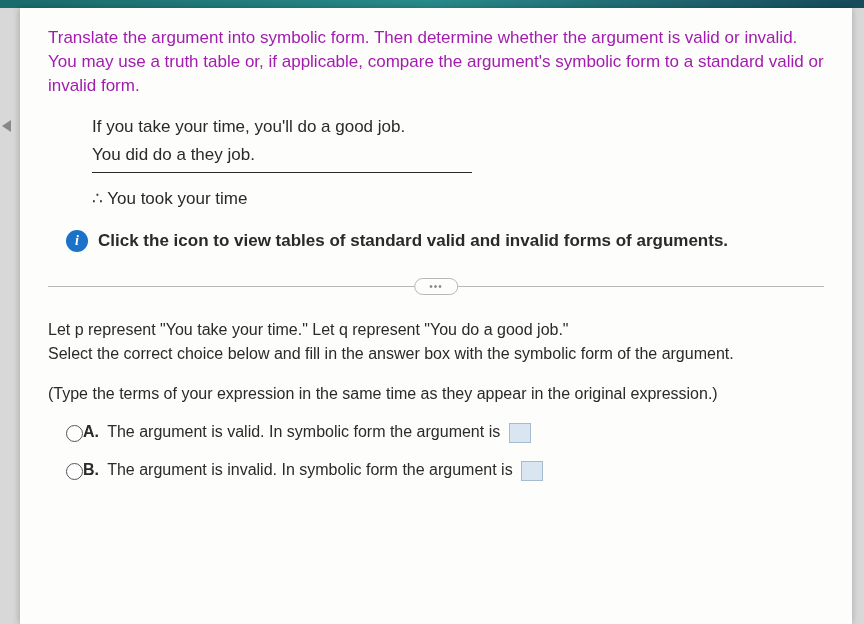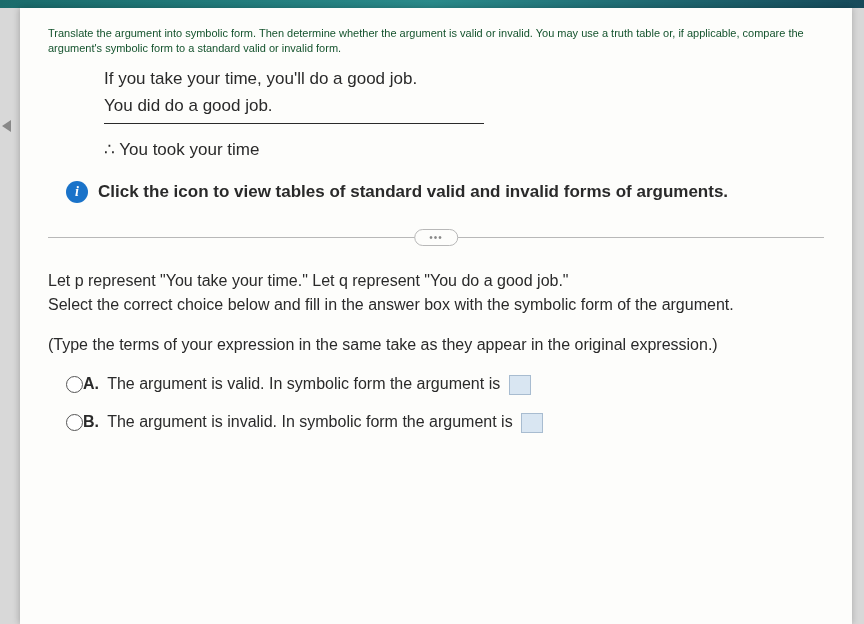--- a/index.html
+++ b/index.html
@@ -31,27 +31,27 @@
       position: absolute;
       left: 2px;
       top: 120px;
       width: 0;
       height: 0;
       border-top: 6px solid transparent;
       border-bottom: 6px solid transparent;
       border-right: 9px solid #888;
     }
     .instructions {
-      font-size: 11px;
-      color: #14532d;
+      font-size: 17px;
+      color: #a21caf;
       line-height: 1.4;
-      margin-bottom: 8px;
+      margin-bottom: 16px;
     }
     .argument-block {
-      margin-left: 56px;
+      margin-left: 44px;
       font-size: 17px;
       color: #2a2a2a;
       line-height: 1.6;
       margin-bottom: 18px;
     }
     .premise-group {
       display: inline-block;
     }
     .conclusion-rule {
       border-top: 1.5px solid #2a2a2a;
@@ -160,41 +160,41 @@
 <div class="top-bar"></div>
 <div class="scroll-arrow"></div>
 
 <div class="page">
 
   <p class="instructions">Translate the argument into symbolic form. Then determine whether the argument is valid or invalid. You may use a truth table or, if applicable, compare the argument's symbolic form to a standard valid or invalid form.</p>
 
   <div class="argument-block">
     <div class="premise-group">
       <div>If you take your time, you'll do a good job.</div>
-      <div>You did do a good job.</div>
+      <div>You did do a they job.</div>
       <div class="conclusion-rule">
         <span>∴ You took your time</span>
       </div>
     </div>
   </div>
 
   <div class="info-row">
     <div class="info-icon">i</div>
     <span class="info-text">Click the icon to view tables of standard valid and invalid forms of arguments.</span>
   </div>
 
   <div class="divider-wrap">
     <div class="divider-line"></div>
     <div class="divider-pill">•••</div>
   </div>
 
   <p class="definitions" style="white-space: pre-line;">Let p represent "You take your time." Let q represent "You do a good job."
 Select the correct choice below and fill in the answer box with the symbolic form of the argument.</p>
 
-  <p class="hint">(Type the terms of your expression in the same take as they appear in the original expression.)</p>
+  <p class="hint">(Type the terms of your expression in the same time as they appear in the original expression.)</p>
 
   <div class="choice">
     <span class="radio"></span>
     <span>
       <span class="choice-letter">A.</span>
       <span>The argument is valid. In symbolic form the argument is</span>
       <span class="answer-box"></span>
     </span>
   </div>
 

